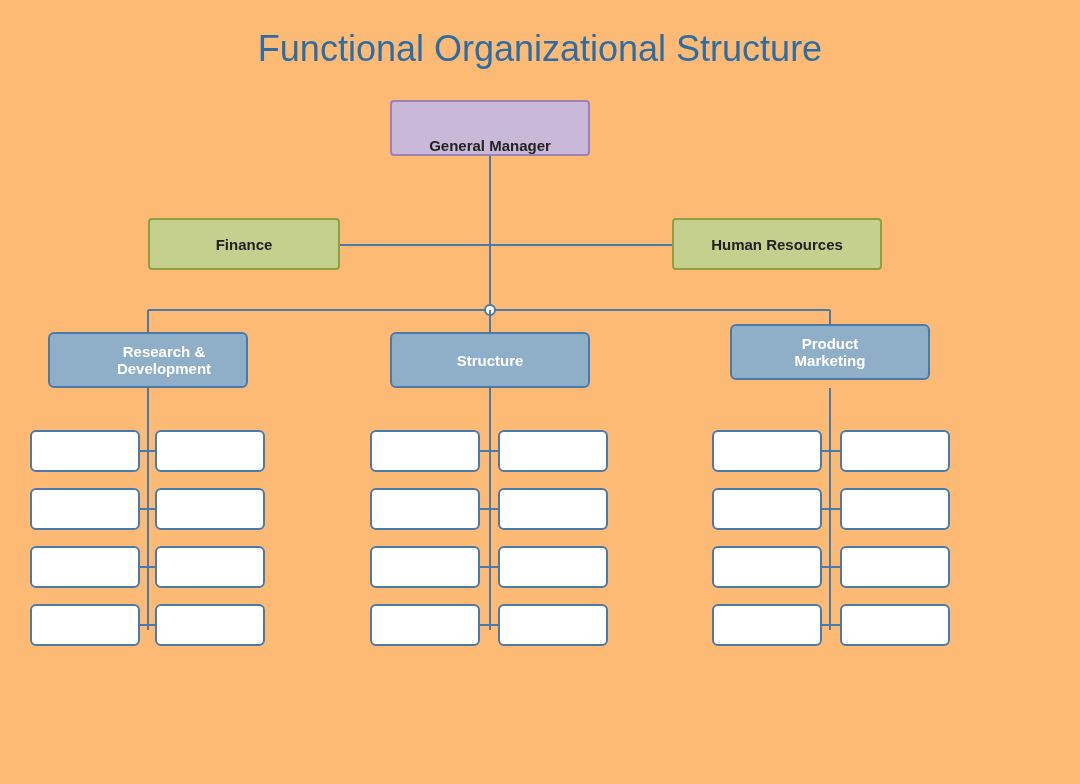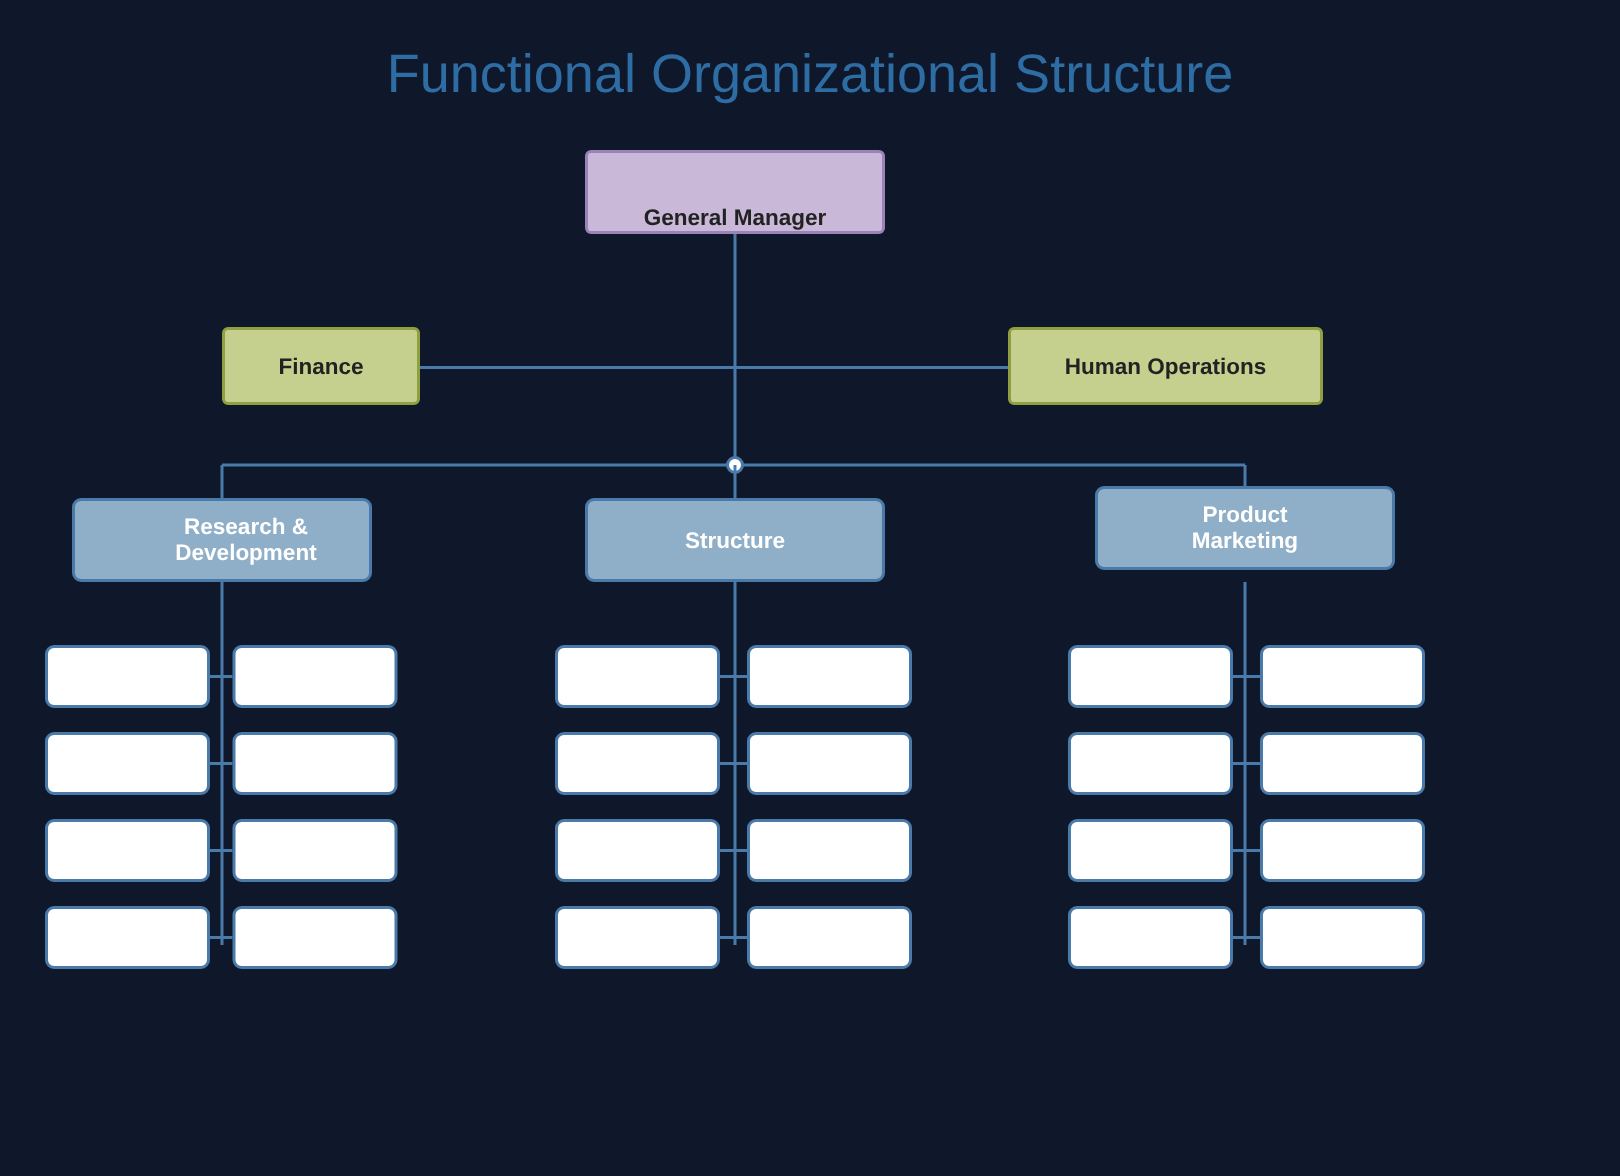--- a/index.html
+++ b/index.html
@@ -7,21 +7,21 @@
       background: #fff;
       font-family: Arial, sans-serif;
       width: 1080px;
       height: 784px;
       overflow: hidden;
       position: relative;
     }
     .page {
       width: 1080px;
       height: 784px;
-      background: #0f172a;
+      background: #fdba74;
       position: relative;
     }
     .title {
       text-align: center;
       font-size: 36px;
       color: #2e6da4;
       font-weight: normal;
       padding-top: 28px;
       padding-bottom: 10px;
     }
@@ -46,21 +46,21 @@
       justify-content: center;
       font-weight: bold;
       font-size: 15px;
       color: #222;
     }
     
     .finance-box {
       position: absolute;
       left: 148px;
       top: 118px;
-      width: 132px;
+      width: 192px;
       height: 52px;
       background: #c5cf8e;
       border: 2px solid #8fa040;
       border-radius: 4px;
       display: flex;
       align-items: center;
       justify-content: center;
       font-weight: bold;
       font-size: 15px;
       color: #222;
@@ -226,21 +226,21 @@
 
     <div class="gm-box">
       <span>General Manager</span>
     </div>
 
     <div class="finance-box">
       <span>Finance</span>
     </div>
 
     <div class="hr-box">
-      <span>Human Operations</span>
+      <span>Human Resources</span>
     </div>
 
     <div class="dept-box dept-rd">
       <span>Research &amp;<br>Development</span>
     </div>
 
     <div class="dept-box dept-ops">
       <span>Structure</span>
     </div>
 

